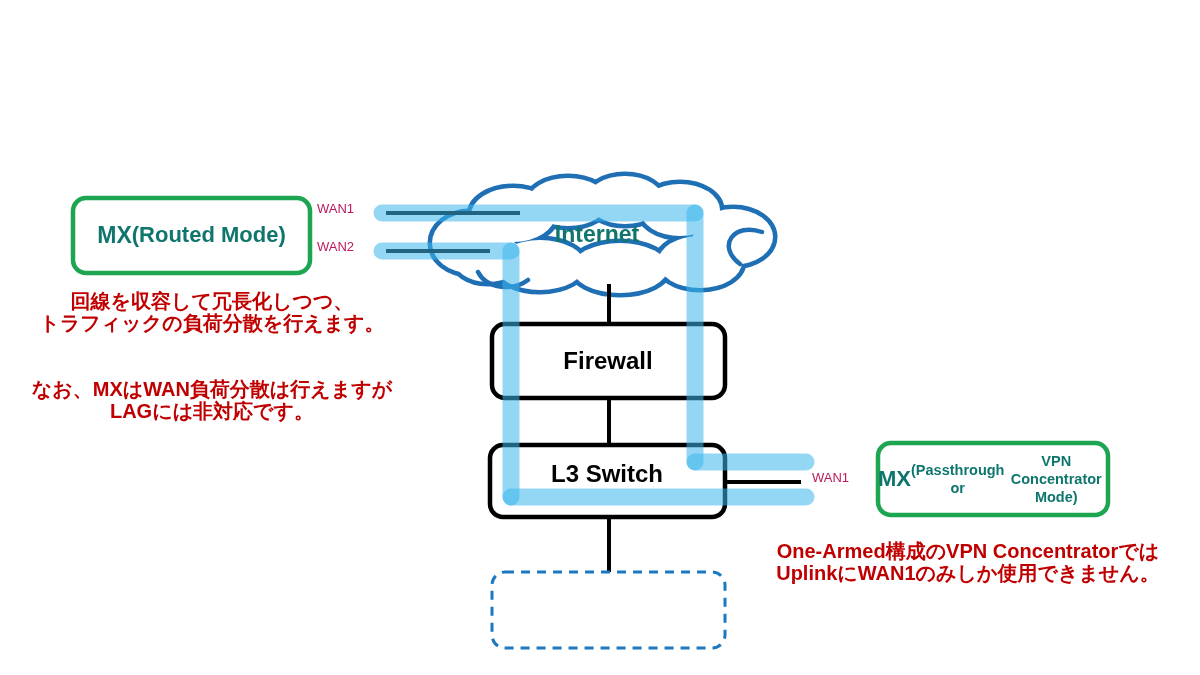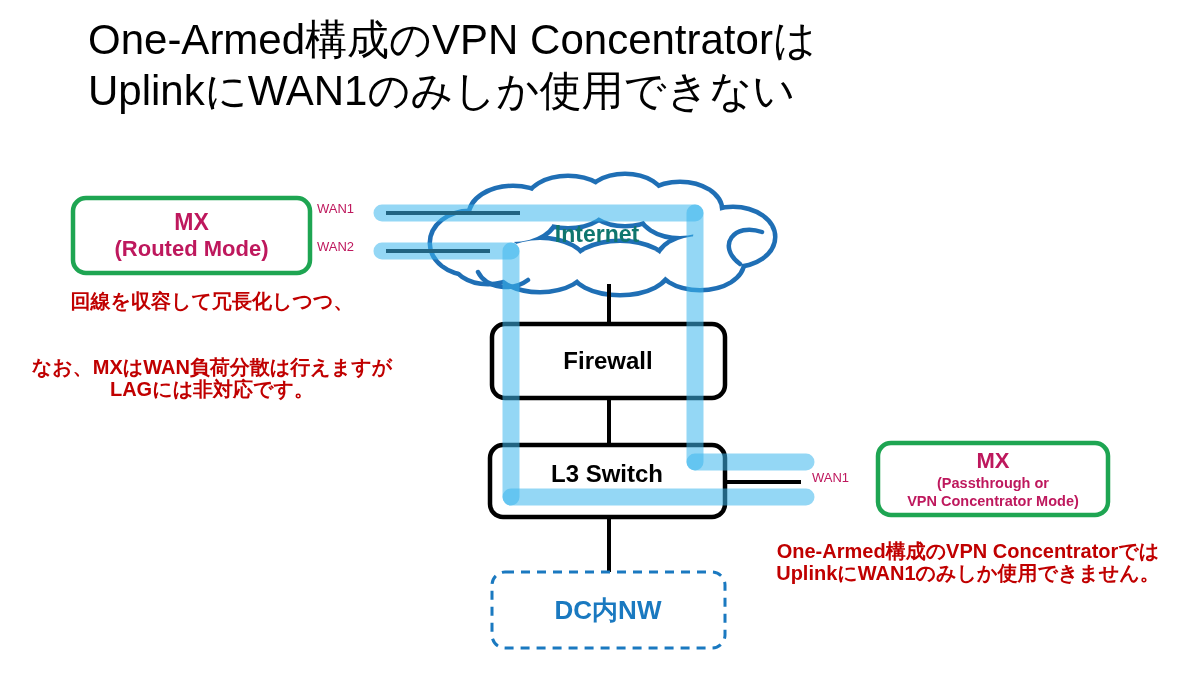--- a/index.html
+++ b/index.html
@@ -10,39 +10,35 @@
   .abs{position:absolute;}
   .title{
     left:88px;top:14px;width:1050px;
     font-size:42px;font-weight:500;color:#000;line-height:1.22;letter-spacing:0px;
   }
   .diagram-svg{left:0;top:0;width:1200px;height:675px;}
   .portlabel{font-size:13px;font-weight:400;color:#be185d;white-space:nowrap;}
   .nodelabel{transform:translate(-50%,-50%);font-size:24px;font-weight:700;color:#000;white-space:nowrap;}
   .internet-label{transform:translate(-50%,-50%);font-size:23px;font-weight:700;color:#0f766e;white-space:nowrap;}
   .dc-label{transform:translate(-50%,-50%);font-size:26px;font-weight:700;color:#1a79c0;white-space:nowrap;}
-  .mxbox{display:flex;flex-direction:column;align-items:center;justify-content:center;color:#be185d;font-weight:700;text-align:center;}
+  .mxbox{display:flex;flex-direction:row;align-items:center;justify-content:center;color:#0f766e;font-weight:700;text-align:center;}
   .mxbox .big{font-size:23px;line-height:1.2;}
   .mxbox .sub{font-size:22px;line-height:1.2;}
   .mxbox .small{font-size:14.5px;line-height:1.25;}
   .note{color:#c00000;font-weight:700;text-align:center;}
   .note-left{left:12px;top:290px;width:400px;font-size:20px;line-height:1.1;}
   .note-left .p2{margin-top:44px;}
   .note-right{left:742px;top:540px;width:452px;font-size:20px;line-height:1.1;}
   .note div{white-space:nowrap;}
 </style>
 </head>
 <body>
 
 <div class="stage">
 
-  <div class="abs title">
-    <div>One-Armed構成のVPN Concentratorは</div>
-    <div>UplinkにWAN1のみしか使用できない</div>
-  </div>
 
   <svg class="abs diagram-svg" viewBox="0 0 1200 675" xmlns="http://www.w3.org/2000/svg">
 
     <g>
       <g fill="#ffffff" stroke="#1f6fb5" stroke-width="9">
         <ellipse cx="470" cy="243" rx="38" ry="30"></ellipse>
         <ellipse cx="513" cy="215" rx="42" ry="27"></ellipse>
         <ellipse cx="568" cy="202" rx="40" ry="24"></ellipse>
         <ellipse cx="625" cy="200" rx="38" ry="24"></ellipse>
         <ellipse cx="680" cy="210" rx="40" ry="26"></ellipse>
@@ -113,25 +109,25 @@
   <div class="abs nodelabel" style="left:607px;top:474px;">L3 Switch</div>
 
   <div class="abs portlabel" style="left:812px;top:470px;">WAN1</div>
 
   <div class="abs mxbox" style="left:878px;top:443px;width:230px;height:72px;">
     <div class="sub">MX</div>
     <div class="small">(Passthrough or</div>
     <div class="small">VPN Concentrator Mode)</div>
   </div>
 
-  <div class="abs dc-label" style="left:608px;top:610px;">DC内NW</div>
 
   <div class="abs note note-left">
     <div class="p1">
       <div>回線を収容して冗長化しつつ、</div>
+      <div>トラフィックの負荷分散を行えます。</div>
     </div>
     <div class="p2">
       <div>なお、MXはWAN負荷分散は行えますが</div>
       <div>LAGには非対応です。</div>
     </div>
   </div>
 
   <div class="abs note note-right">
     <div>One-Armed構成のVPN Concentratorでは</div>
     <div>UplinkにWAN1のみしか使用できません。</div>

